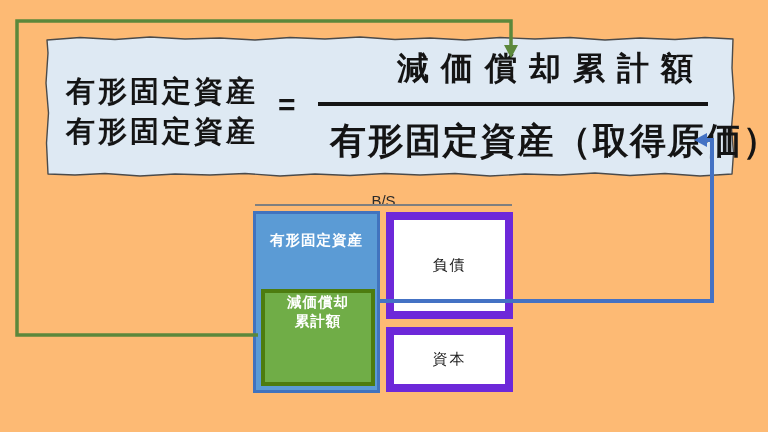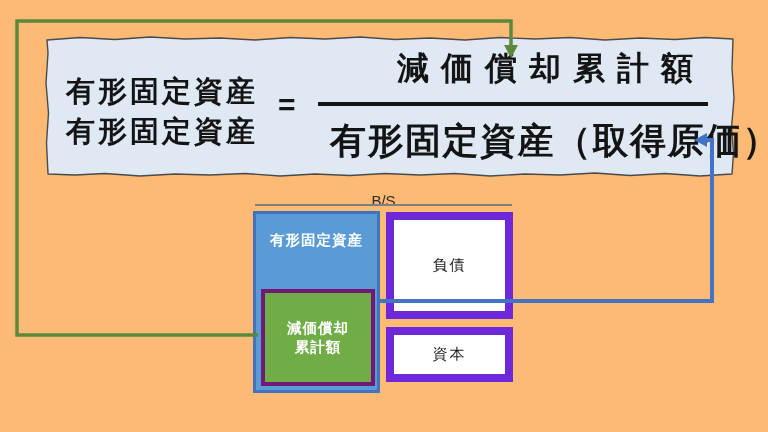--- a/index.html
+++ b/index.html
@@ -34,32 +34,32 @@
   .asset-box{
     left:253px;top:211px;width:127px;height:182px;
     background:#5b9bd5;border:3px solid #4173be;
   }
   .asset-label{
     padding-top:17px;text-align:center;
     color:#ffffff;font-weight:bold;font-size:14.5px;line-height:19px;letter-spacing:1px;
   }
   .depr-box{
     left:261px;top:289px;width:114px;height:97px;
-    background:#70ad47;border:4px solid #701a75;
-    display:flex;align-items:center;justify-content:center;text-align:center;
+    background:#70ad47;border:4px solid #4d7c0f;
+    display:flex;align-items:flex-start;justify-content:center;text-align:center;
     color:#ffffff;font-weight:bold;font-size:14.5px;line-height:19px;letter-spacing:1px;
     z-index:3;
   }
   .plain-box{
     background:#ffffff;border:8px solid #6d28d9;
     display:flex;align-items:center;justify-content:center;
     font-size:15px;color:#1a1a1a;letter-spacing:2px;
   }
   .fusai-box{left:386px;top:212px;width:127px;height:107px;}
-  .shihon-box{left:386px;top:327px;width:127px;height:55px;}
+  .shihon-box{left:386px;top:327px;width:127px;height:65px;}
 
   
   .arrows-svg{left:0;top:0;width:768px;height:432px;z-index:5;pointer-events:none;}
 </style>
 </head>
 <body>
 
 <div class="stage">
 
   <svg class="abs torn-svg" viewBox="0 0 700 154" xmlns="http://www.w3.org/2000/svg">

